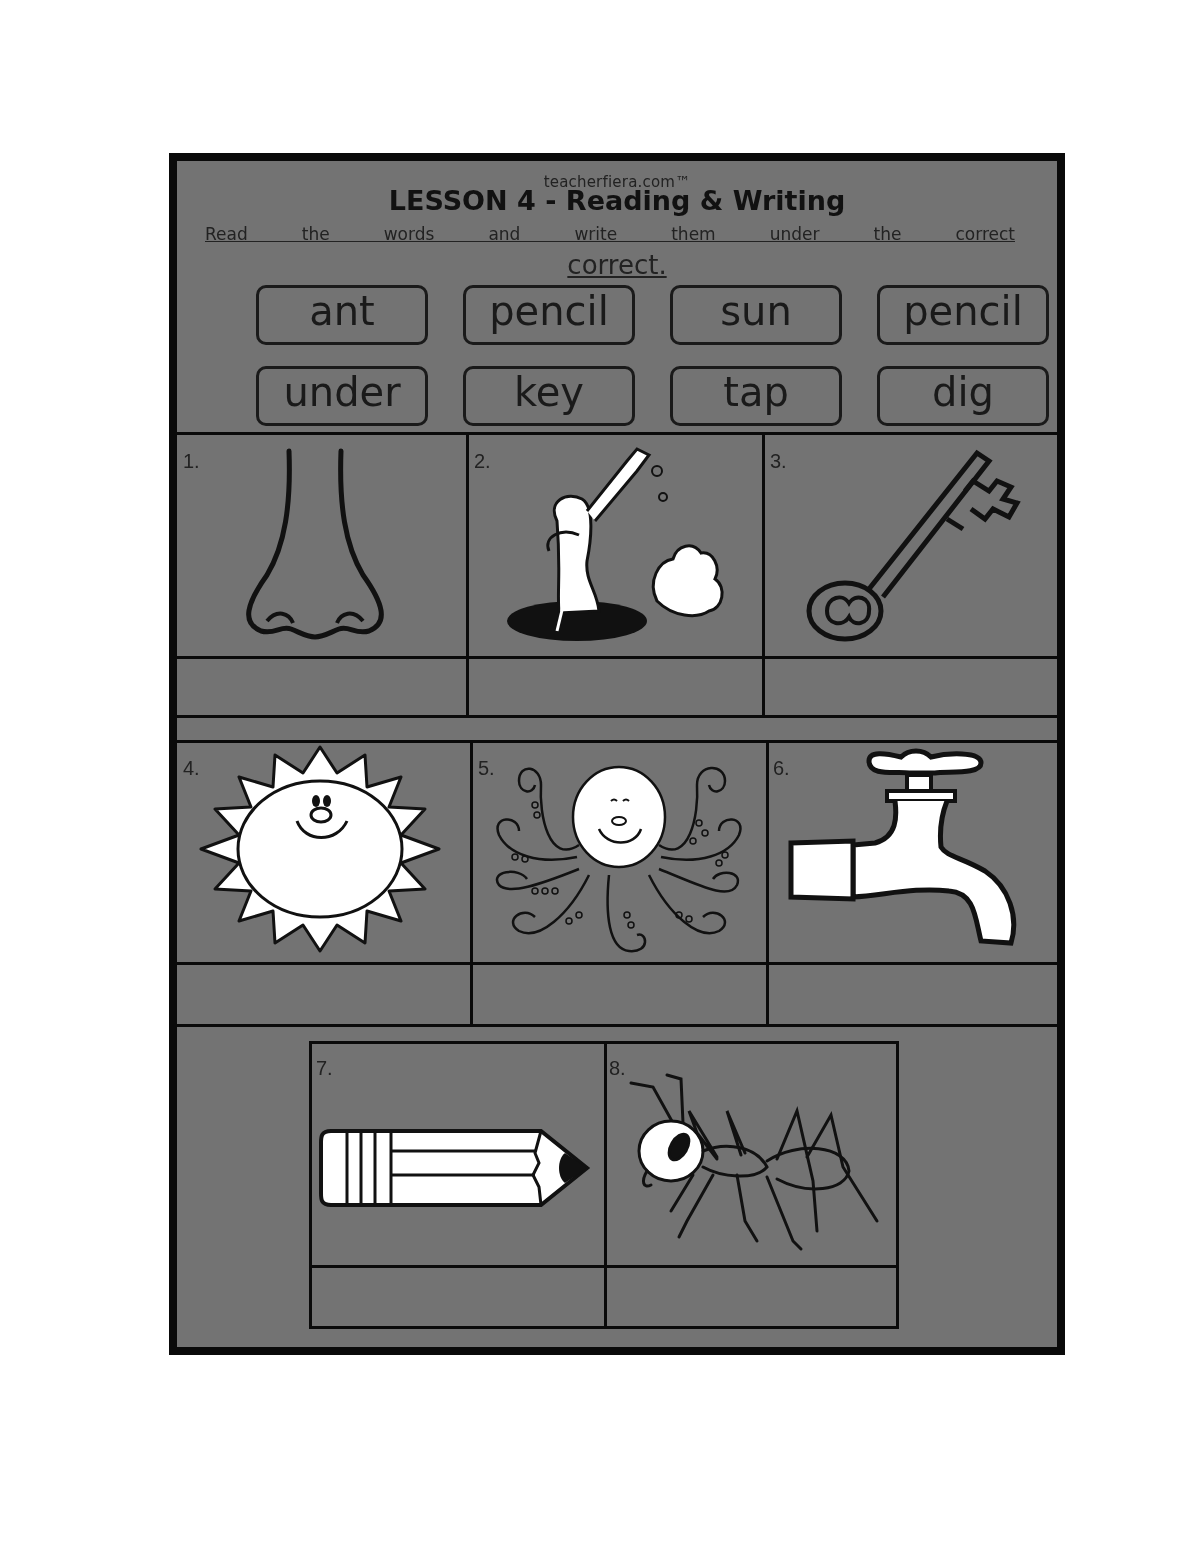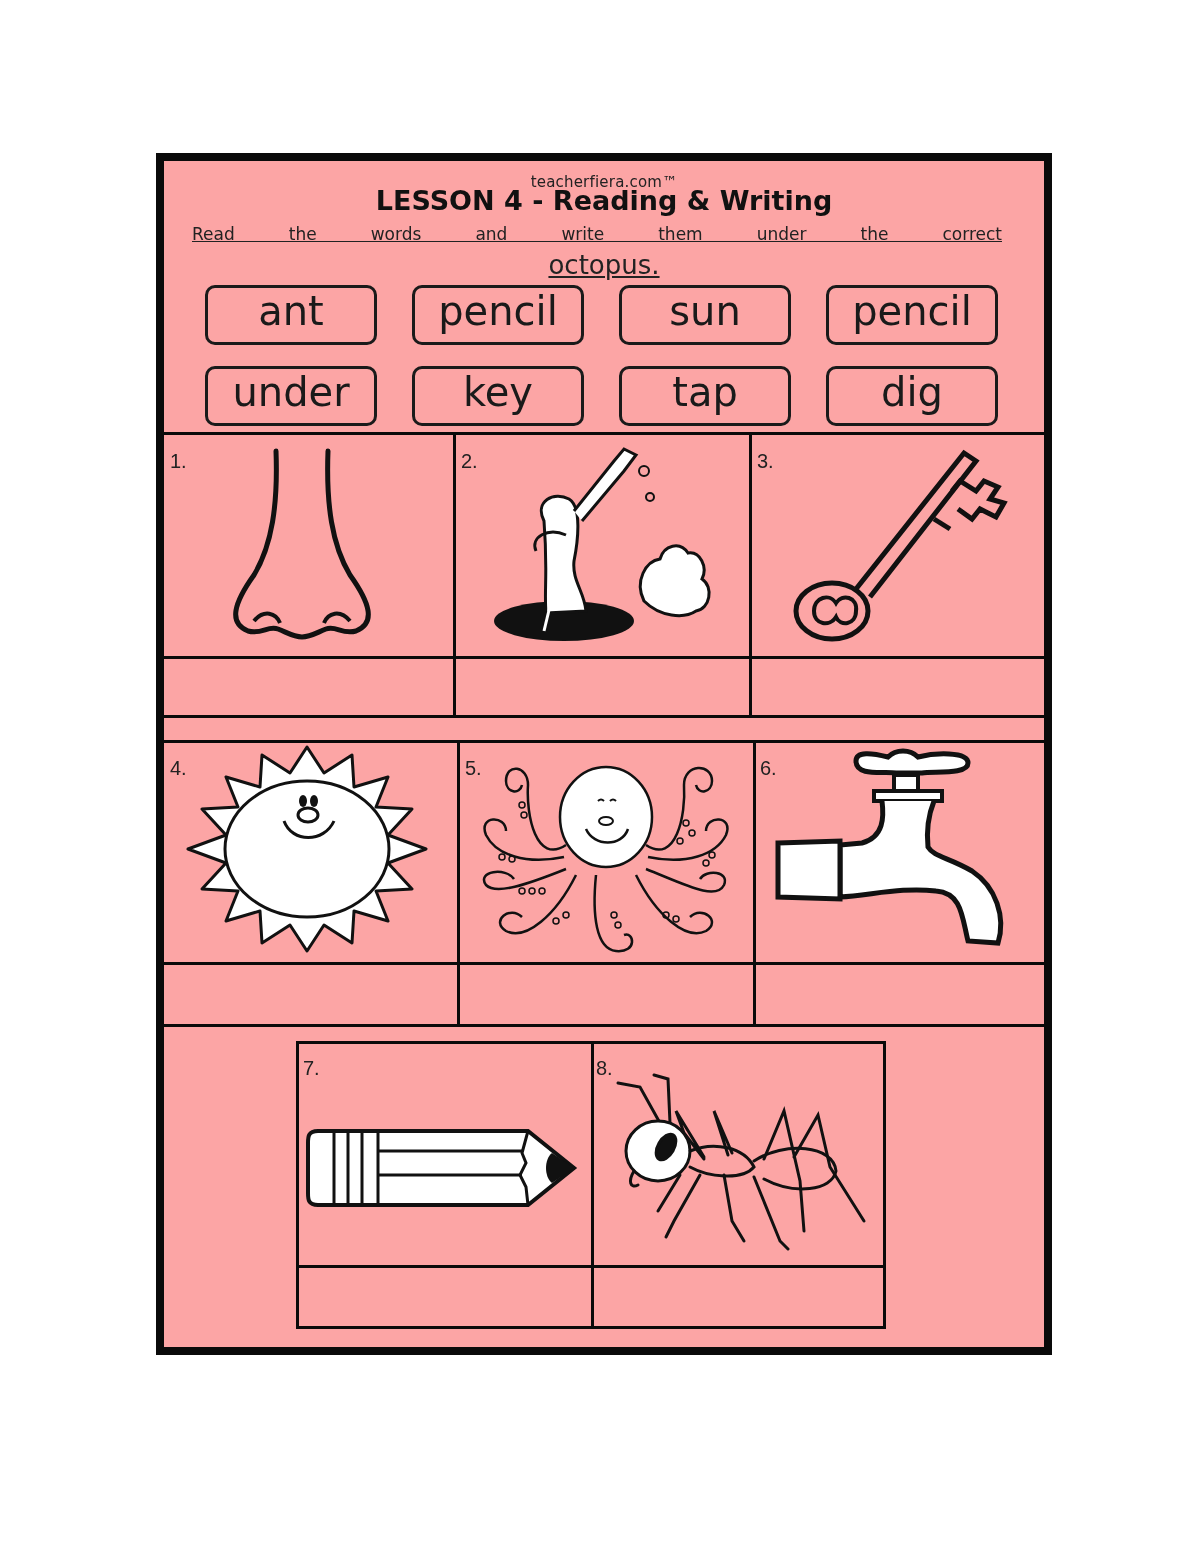--- a/index.html
+++ b/index.html
@@ -1,43 +1,43 @@
 <!DOCTYPE html>
 <html><head>
 <meta charset="utf-8">
 <style>
   html, body { margin:0; padding:0; background:#ffffff; }
   body { width:1200px; height:1553px; position:relative; overflow:hidden;
          font-family:"DejaVu Sans", sans-serif; color:#111; }
-  .sheet { position:absolute; left:156px; top:153px; width:896px; height:1202px;
-           box-sizing:border-box; border:8px solid #0a0a0a; background:#fca5a5; }
+  .sheet { position:absolute; left:169px; top:153px; width:896px; height:1202px;
+           box-sizing:border-box; border:8px solid #0a0a0a; background:#737373; }
   .abs { position:absolute; }
   .brand { left:0; right:0; top:12px; text-align:center; font-size:15px; letter-spacing:0.2px; color:#222; }
   .title { left:0; right:0; top:24px; text-align:center; font-size:27px; font-weight:bold; color:#111; }
   .instr { left:28px; right:42px; top:58px; font-size:17px; text-decoration:underline;
            text-align:justify; text-align-last:justify; color:#222; line-height:30px; }
   .instr2 { left:0; right:0; top:89px; text-align:center; font-size:26px; text-decoration:underline; color:#222; }
   .word { position:absolute; width:172px; height:60px; box-sizing:border-box;
           border:3px solid #1a1a1a; border-radius:10px; display:flex; align-items:center;
-          justify-content:center; font-size:40px; color:#1a1a1a; padding-bottom:8px; }
+          justify-content:center; font-size:40px; color:#1a1a1a; padding-bottom:8px;margin-left:38px; }
   .hline { position:absolute; height:3px; background:#0a0a0a; }
   .vline { position:absolute; width:3px; background:#0a0a0a; }
   .num { position:absolute; font-size:20px; color:#222; font-family:"Liberation Sans", sans-serif; }
   .pic { position:absolute; }
   .answer { position:absolute; }
 </style>
 </head>
 <body>
 
 <div class="sheet">
 
   <div class="abs brand">teacherfiera.com™</div>
   <div class="abs title">LESSON 4 - Reading &amp; Writing</div>
   <div class="abs instr">Read the words and write them under the correct</div>
-  <div class="abs instr2">octopus.</div>
+  <div class="abs instr2">correct.</div>
 
   <div>
     <div class="word" style="left:41px; top:124px;">ant</div>
     <div class="word" style="left:248px; top:124px;">pencil</div>
     <div class="word" style="left:455px; top:124px;text-align:right;">sun</div>
     <div class="word" style="left:662px; top:124px;">pencil</div>
     <div class="word" style="left:41px; top:205px;">under</div>
     <div class="word" style="left:248px; top:205px;">key</div>
     <div class="word" style="left:455px; top:205px;">tap</div>
     <div class="word" style="left:662px; top:205px;">dig</div>

